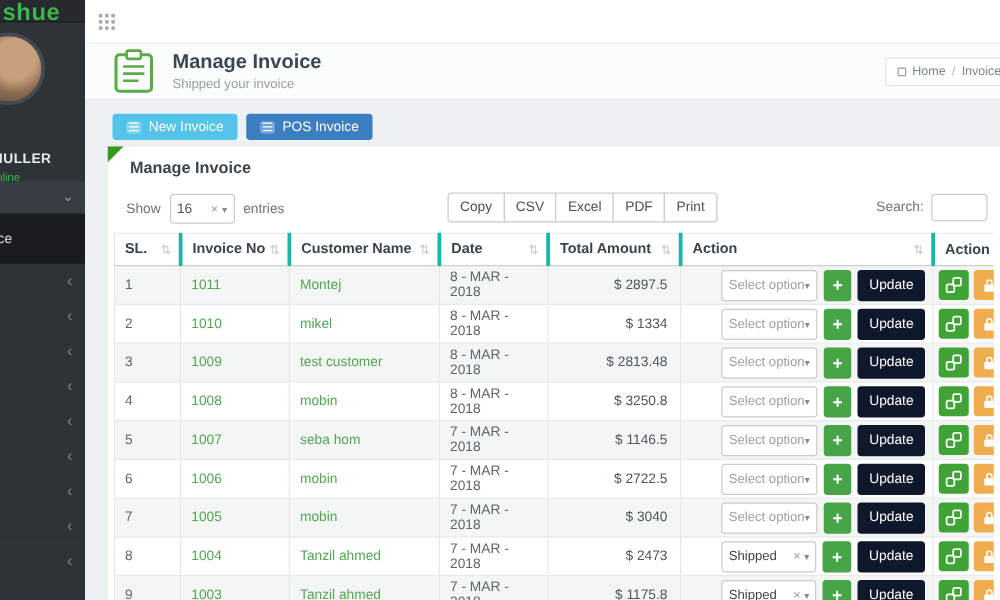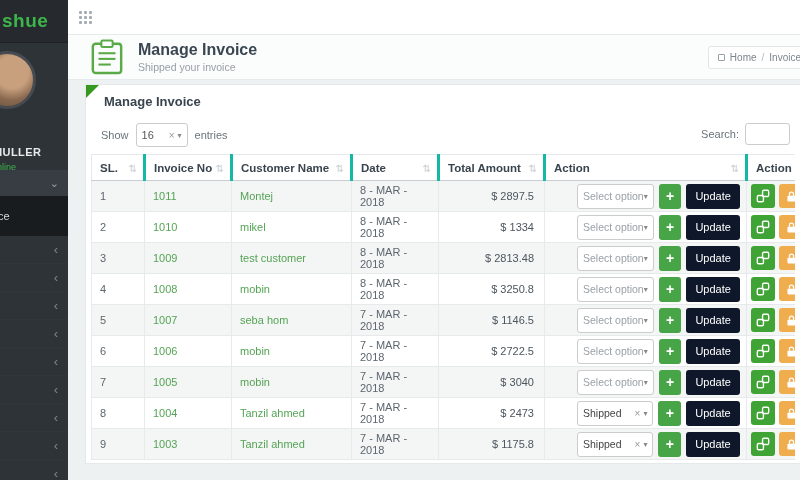--- a/index.html
+++ b/index.html
@@ -1,21 +1,21 @@
 <!DOCTYPE html>
 <html><head>
 <meta charset="utf-8">
 <style>
   *{box-sizing:border-box;margin:0;padding:0;font-family:"Liberation Sans",sans-serif;}
   html,body{width:800px;height:480px;overflow:hidden;background:#eef1f2;}
   .screen{position:relative;width:800px;height:480px;overflow:hidden;display:flex;}
 
   
   .sidebar{position:relative;width:68px;height:480px;background:#2e3338;flex:0 0 68px;overflow:hidden;}
-  .logo-bar{height:43px;background:#26292d;border-bottom:1px solid #1e2124;display:flex;align-items:center;overflow:hidden;}
+  .logo-bar{height:18px;background:#26292d;border-bottom:1px solid #1e2124;display:flex;overflow:hidden;}
   .logo{color:#3cb54a;font-weight:700;font-size:19px;margin-left:2px;letter-spacing:.5px;}
   .profile{position:relative;height:127px;overflow:hidden;}
   .avatar{position:absolute;left:-22px;top:8px;width:58px;height:58px;border-radius:50%;
     border:3px solid #454b51;background:radial-gradient(circle at 60% 35%,#c9a07e 0 35%,#8a6a50 60%,#5c4736 100%);}
   .user-name{position:absolute;top:103px;left:0;color:#e8eaec;font-size:11px;font-weight:700;white-space:nowrap;margin-left:-7px;letter-spacing:.4px;}
   .user-status{position:absolute;top:119px;left:0;color:#3cb54a;font-size:9px;white-space:nowrap;margin-left:-8px;}
   .side-toggle{height:26px;background:#383d43;display:flex;align-items:center;justify-content:flex-end;padding-right:9px;}
   .side-toggle .chev-down{color:#9aa1a7;font-size:11px;line-height:1;}
   .side-active{height:40px;background:#191c1f;display:flex;align-items:center;overflow:hidden;}
   .side-active span{color:#d7dadd;font-size:11px;white-space:nowrap;margin-left:-68px;}
@@ -167,35 +167,60 @@
         <div class="ph-sub">Shipped your invoice</div>
       </div>
       <div class="breadcrumb">
         <span class="bc-home-icon"></span>
         <span>Home</span>
         <span class="bc-sep">/</span>
         <span>Invoice</span>
       </div>
     </section>
 
+    <div class="btn-row">
+      <button class="btn btn-new">
+        <span class="list-ic">
+            <i></i>
+            <i></i>
+            <i></i>
+          </span>
+        <span>New Invoice</span>
+      </button>
+      <button class="btn btn-pos">
+        <span class="list-ic">
+            <i></i>
+            <i></i>
+            <i></i>
+          </span>
+        <span>POS Invoice</span>
+      </button>
+    </div>
 
     <section class="card">
       <div class="ribbon"></div>
       <h2 class="card-title">Manage Invoice</h2>
 
       <div class="controls">
         <div class="show-group">
           <span>Show</span>
           <div class="len-select">
             <span class="sel-text">16</span>
             <span class="sel-clear">×</span>
             <span class="sel-caret">▾</span>
           </div>
           <span>entries</span>
         </div>
+        <div class="export-group">
+            <button class="exp">Copy</button>
+            <button class="exp">CSV</button>
+            <button class="exp">Excel</button>
+            <button class="exp">PDF</button>
+            <button class="exp">Print</button>
+          </div>
         <div class="search-group">
           <span>Search:</span>
           <input class="search-input" type="text" value="" style="">
         </div>
       </div>
 
       <div class="table-wrap">
         <table>
           <colgroup>
               <col class="c1">

